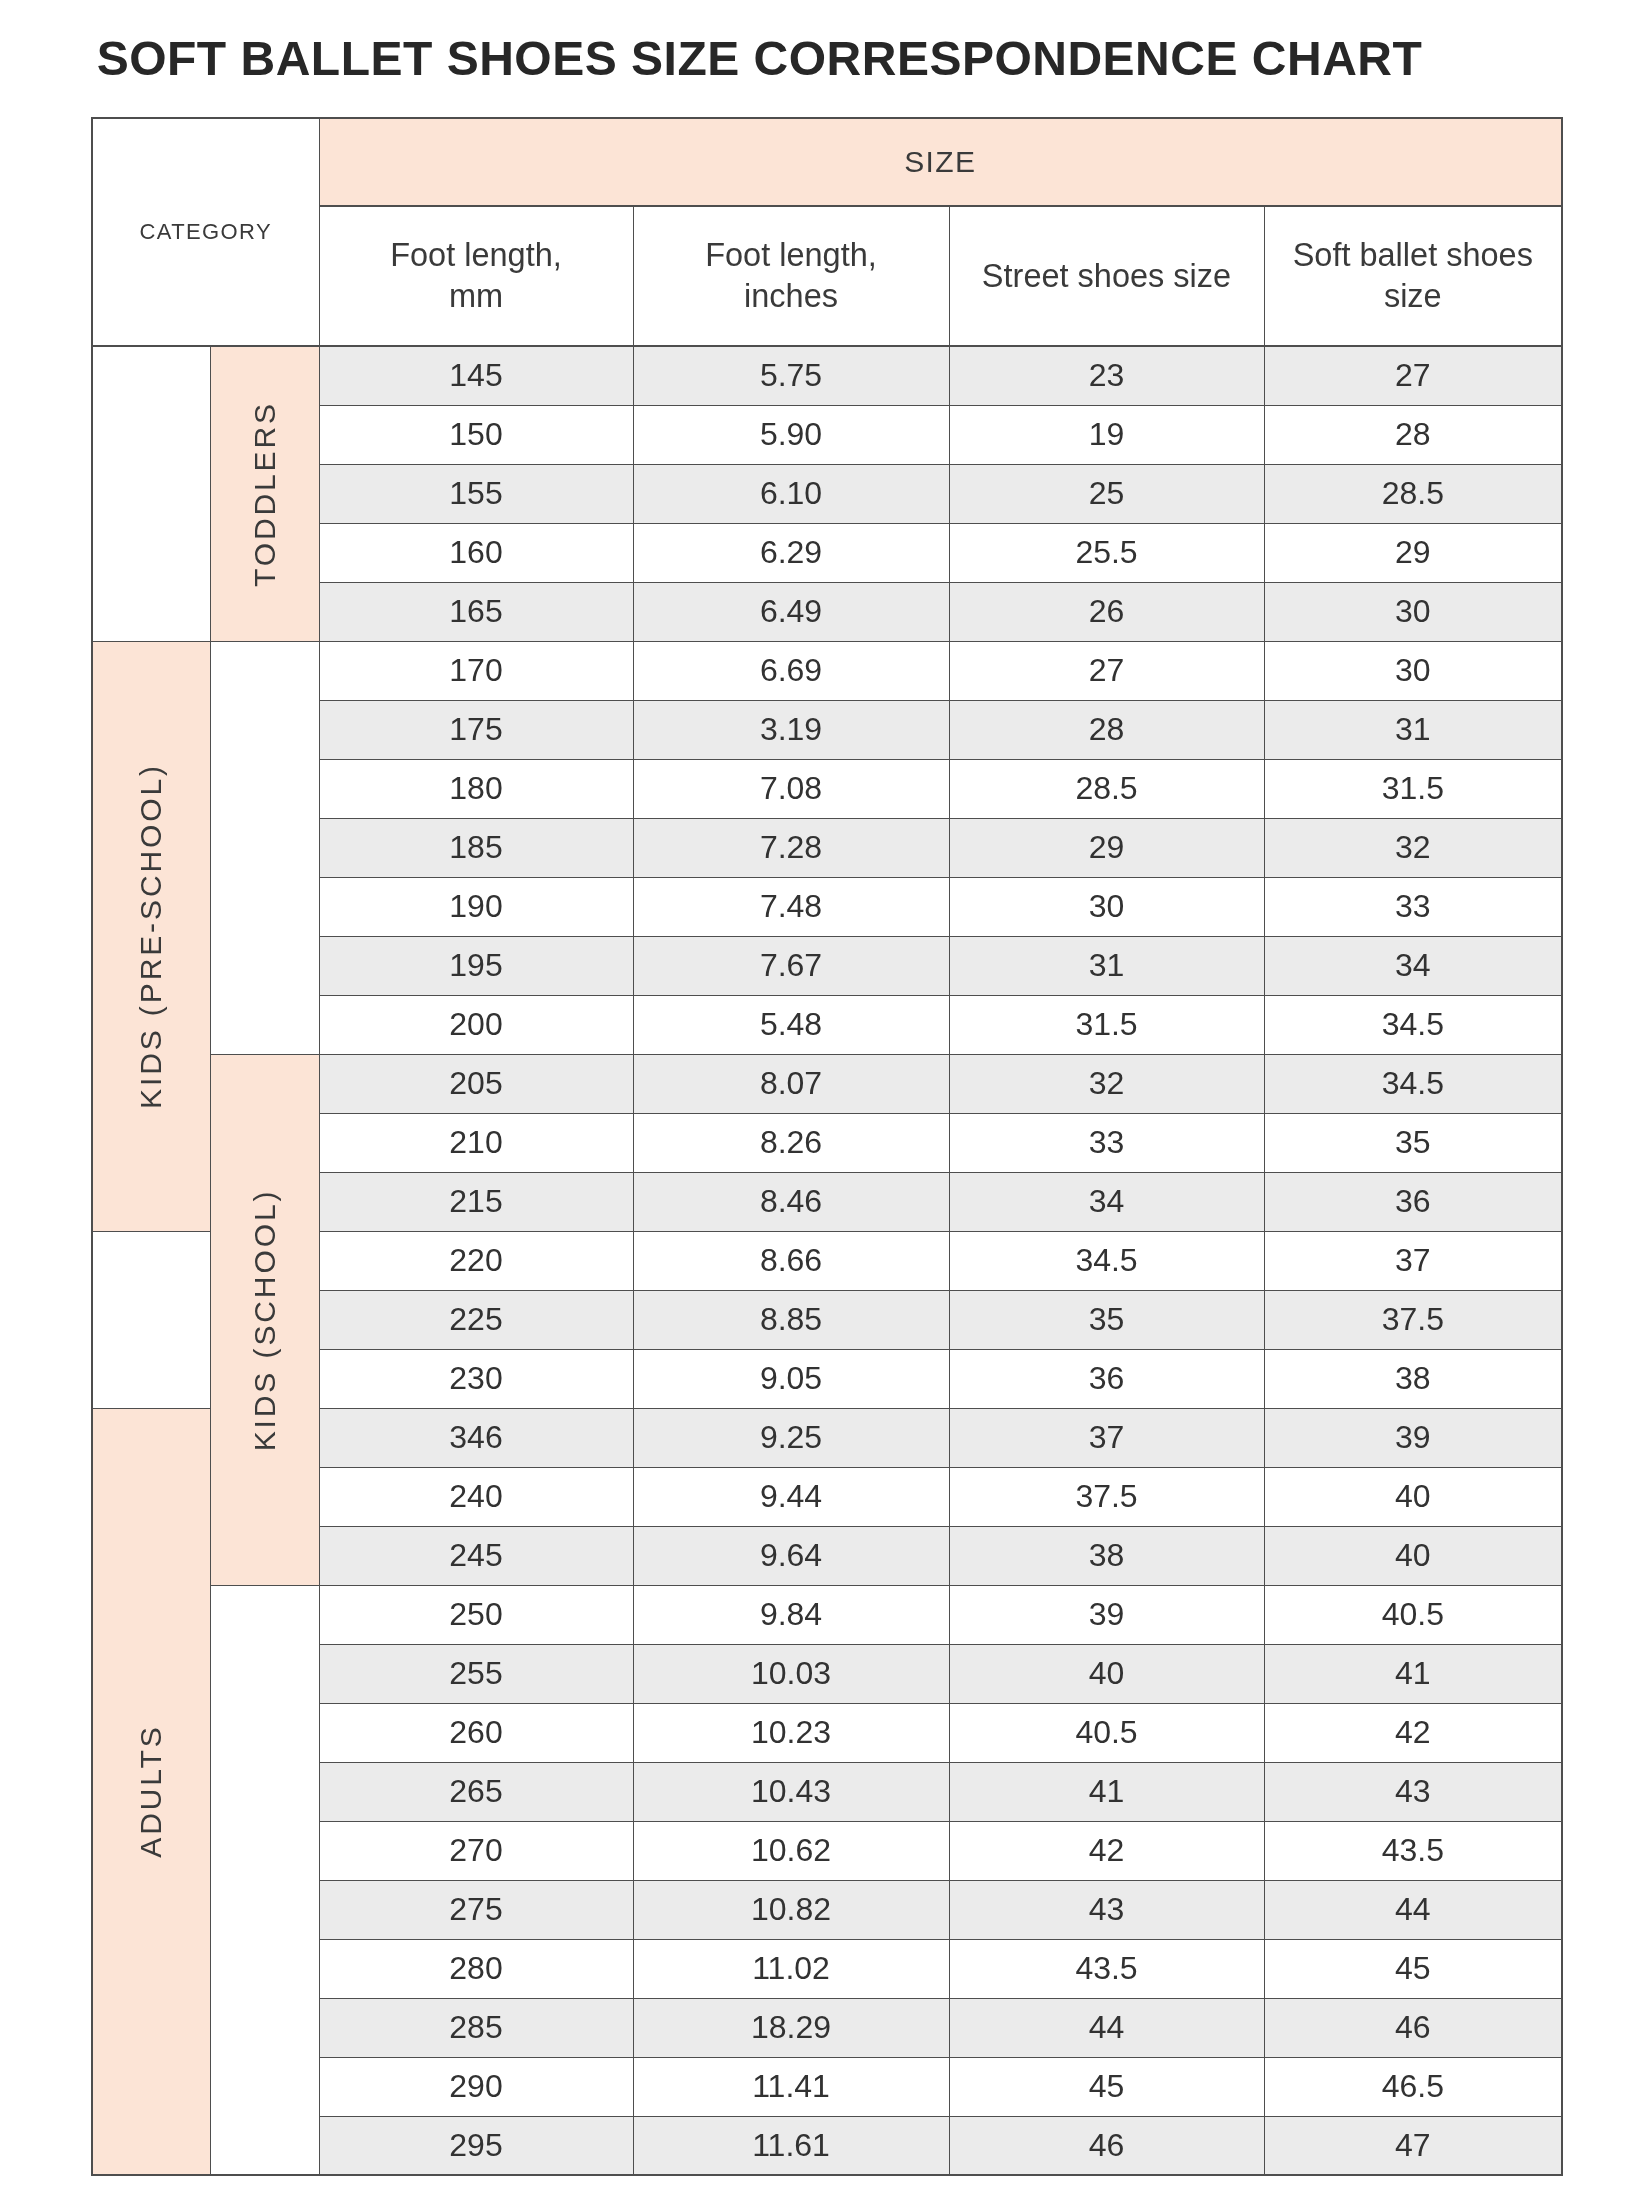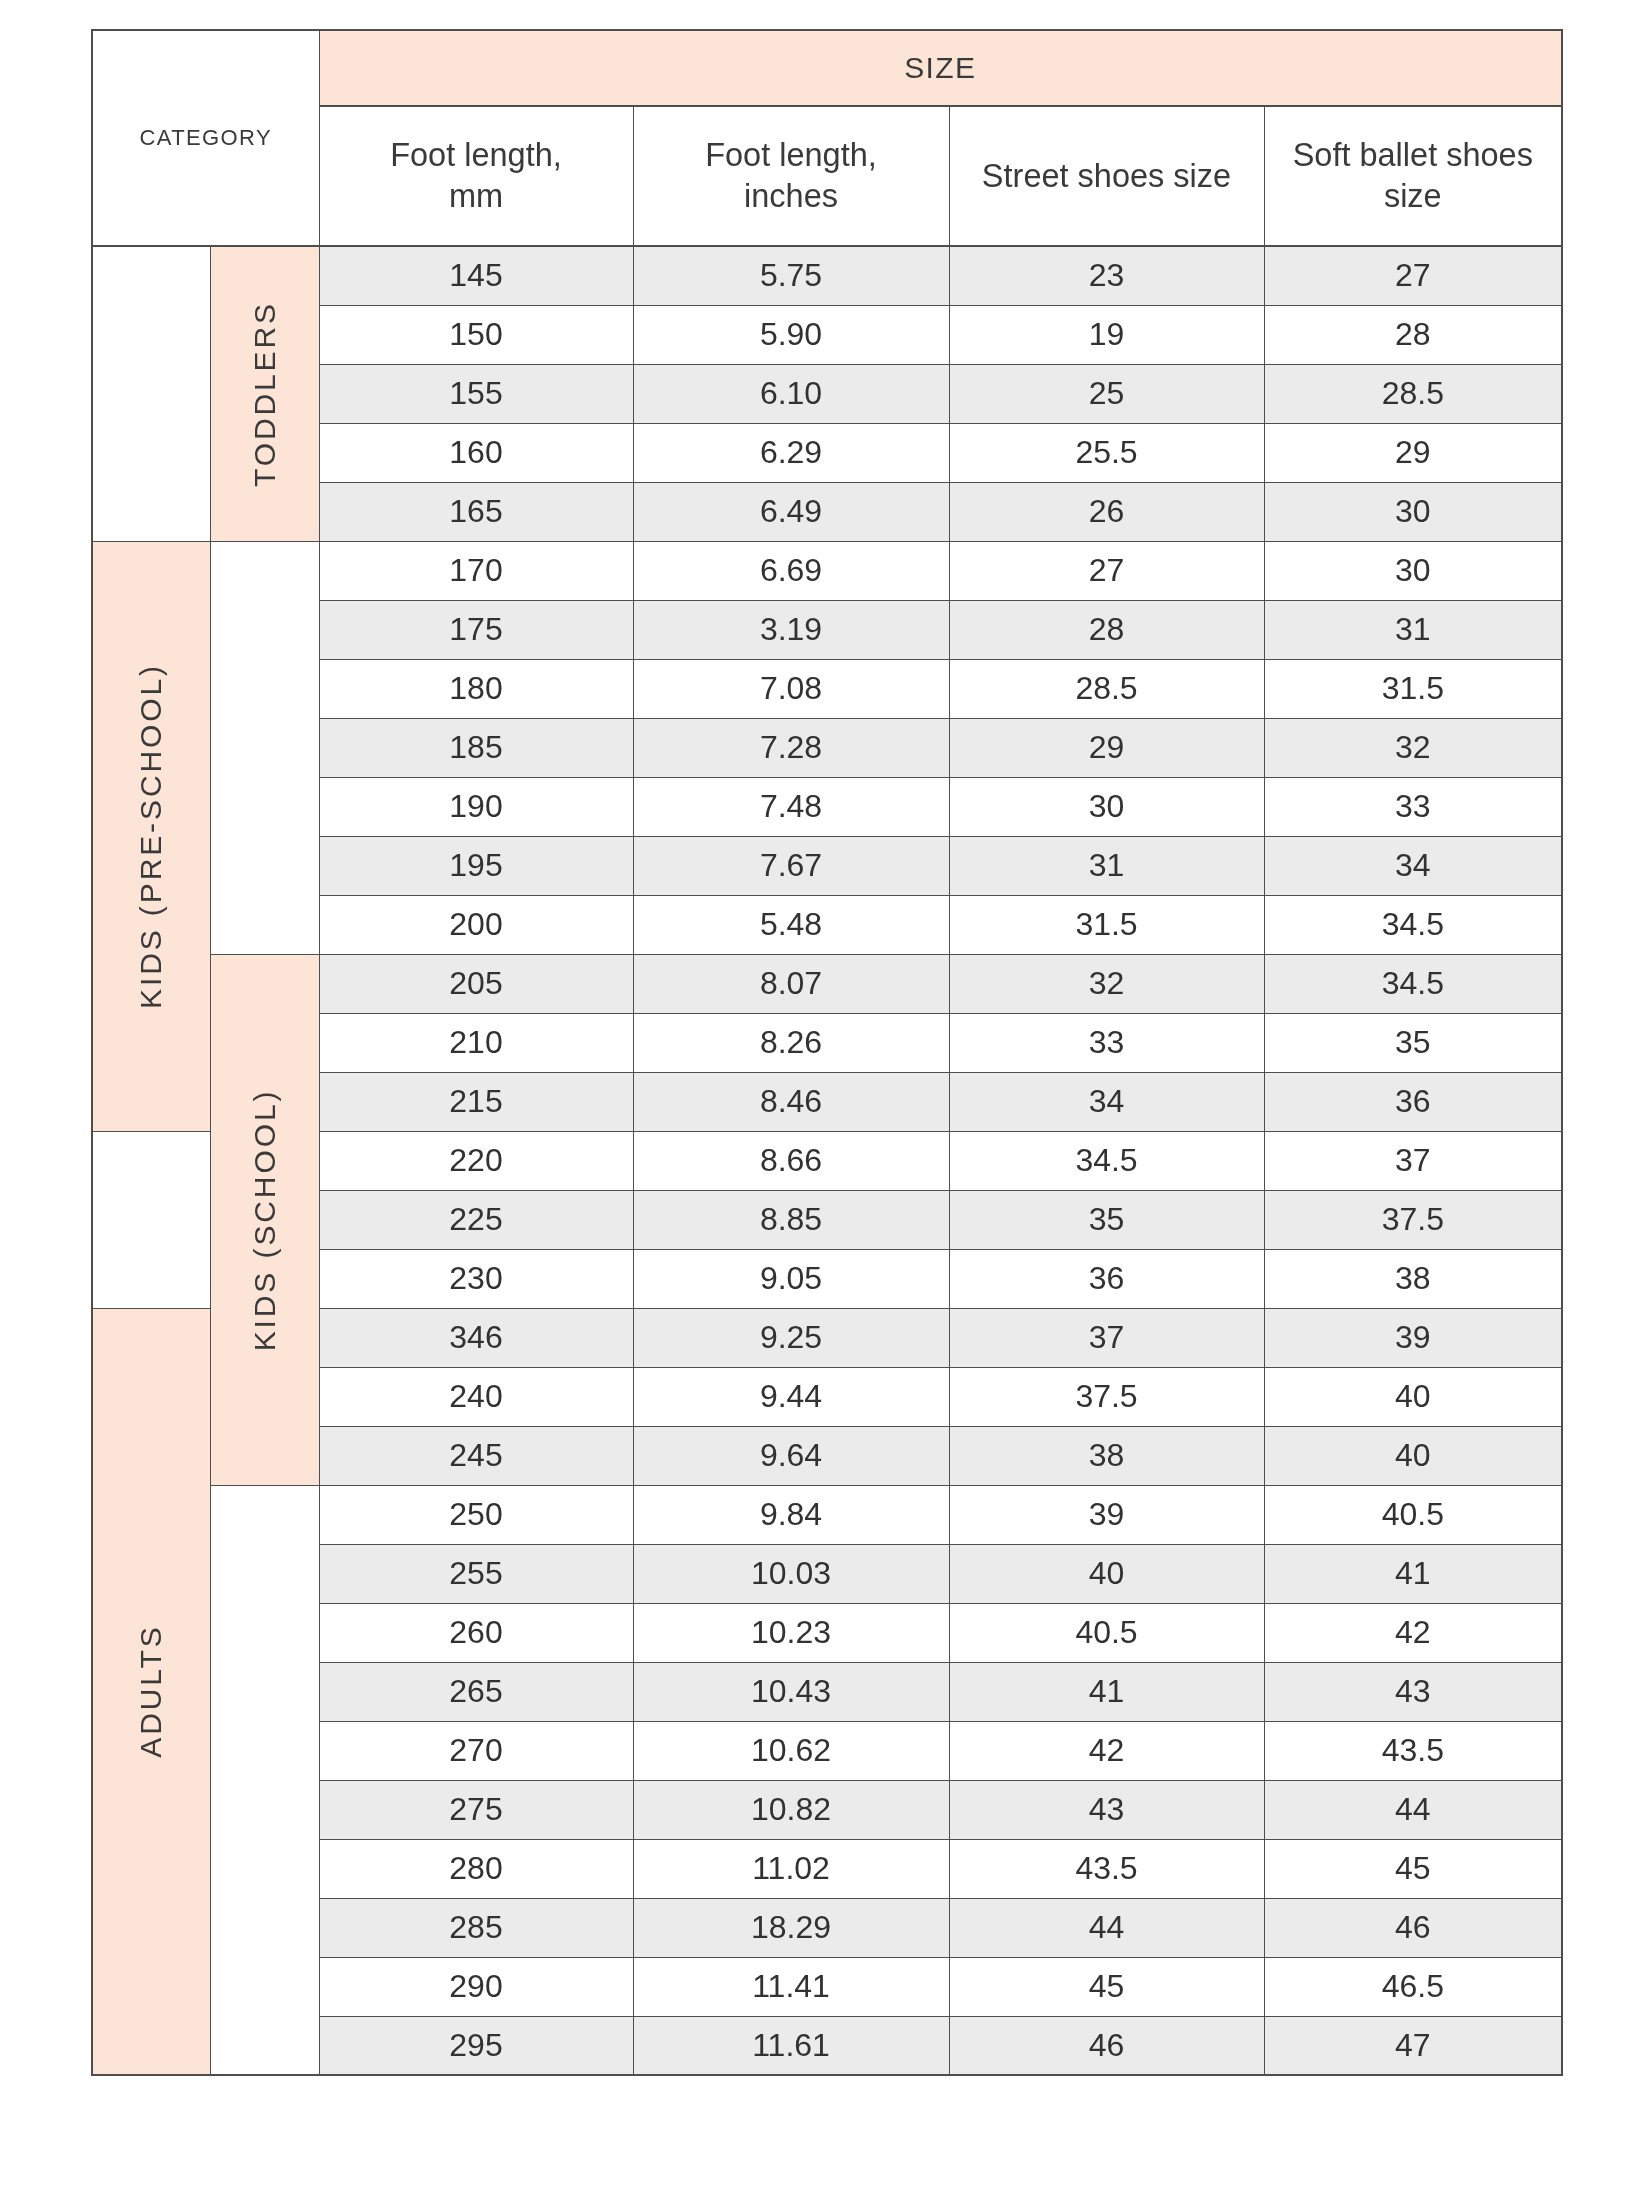--- a/index.html
+++ b/index.html
@@ -40,21 +40,21 @@
   }
   th, td {
     border: 1.9px solid var(--border);
     text-align: center;
     vertical-align: middle;
     color: var(--text);
     padding: 0;
   }
   
   tr.hrow1 th.size-head {
-    height: 76px;
+    height: 88px;
     background: var(--accent-peach);
     font-size: 30px;
     font-weight: 400;
     letter-spacing: 1.4px;
     color: var(--head-text);
     border-bottom-width: 2.9px;
   }
   th.cat-head {
     background: #ffffff;
     font-size: 22px;
@@ -93,20 +93,21 @@
     white-space: nowrap;
     font-size: 30px;
     letter-spacing: 2.9px;
     color: var(--head-text);
   }
 </style>
 </head>
 <body>
 
 <div class="page">
+  <h1 class="title">SOFT BALLET SHOES SIZE CORRESPONDENCE CHART</h1>
 
   <table class="size-chart">
     <colgroup>
       <col style="width:118px">
       <col style="width:109px">
       <col style="width:314px">
       <col style="width:316px">
       <col style="width:315px">
       <col style="width:298px">
     </colgroup>

